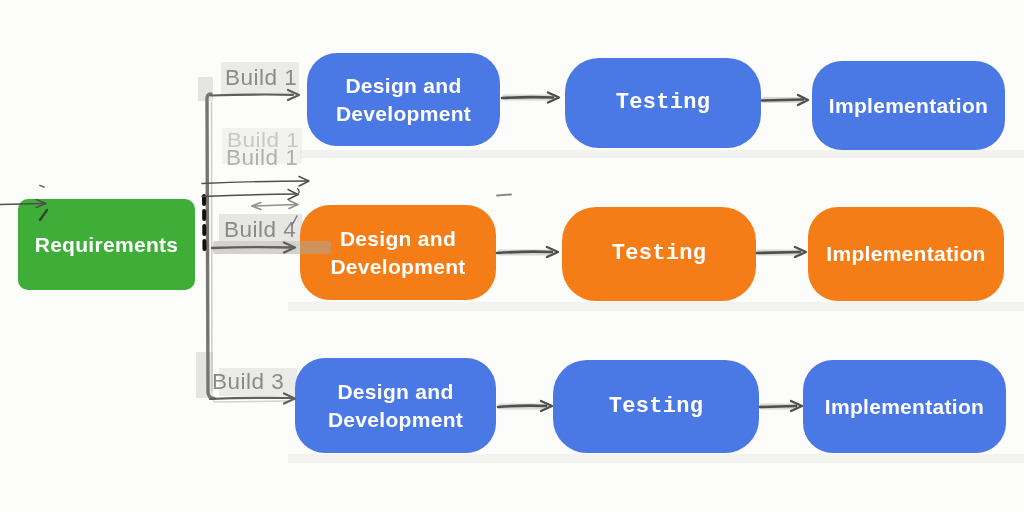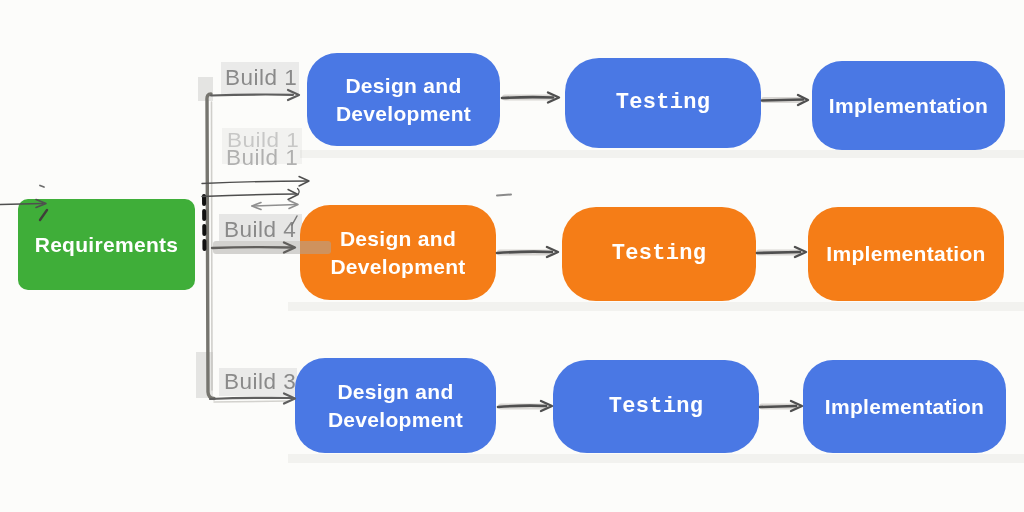--- a/index.html
+++ b/index.html
@@ -54,21 +54,21 @@
   <div class="node fs21" style="left: 808px; top: 207px; width: 196px; height: 94px; background: rgb(245, 125, 23);">Implementation</div>
 
   <div class="node two-line fs21" style="left: 295px; top: 358px; width: 201px; height: 95px; background: rgb(74, 120, 228);">Design and Development</div>
   <div class="node fs22" style="left: 553px; top: 360px; width: 206px; height: 93px; border-radius: 34px; background: rgb(74, 120, 228);">Testing</div>
   <div class="node fs21" style="left: 803px; top: 360px; width: 203px; height: 93px; background: rgb(74, 120, 228);">Implementation</div>
 
   <div class="build-label" style="left:225px;top:65px;">Build 1</div>
   <div class="build-label ghost ghost-a" style="left:227px;top:128px;">Build 1</div>
   <div class="build-label ghost ghost-b" style="left:226px;top:145px;">Build 1</div>
   <div class="build-label" style="left:224px;top:217px;">Build 4</div>
-  <div class="build-label" style="left:224px;top:369px;text-align:right;">Build 3</div>
+  <div class="build-label" style="left:212px;top:369px;text-align:right;">Build 3</div>
 
   <svg class="layer" width="1024" height="512" viewBox="0 0 1024 512" fill="none" stroke-linecap="round" stroke-linejoin="round">
 
     <g stroke="#4f4f4f" stroke-width="1.6">
       <path d="M 0,204.5 L 43,203.5"></path>
       <polyline points="36,199.5 46,203.5 36,207.5"></polyline>
     </g>
     <path d="M 40,185.5 L 44,187" stroke="#6b6b6b" stroke-width="1.8"></path>
     <path d="M 47,210 L 40,220" stroke="#3f3f3a" stroke-width="2.4"></path>
 

